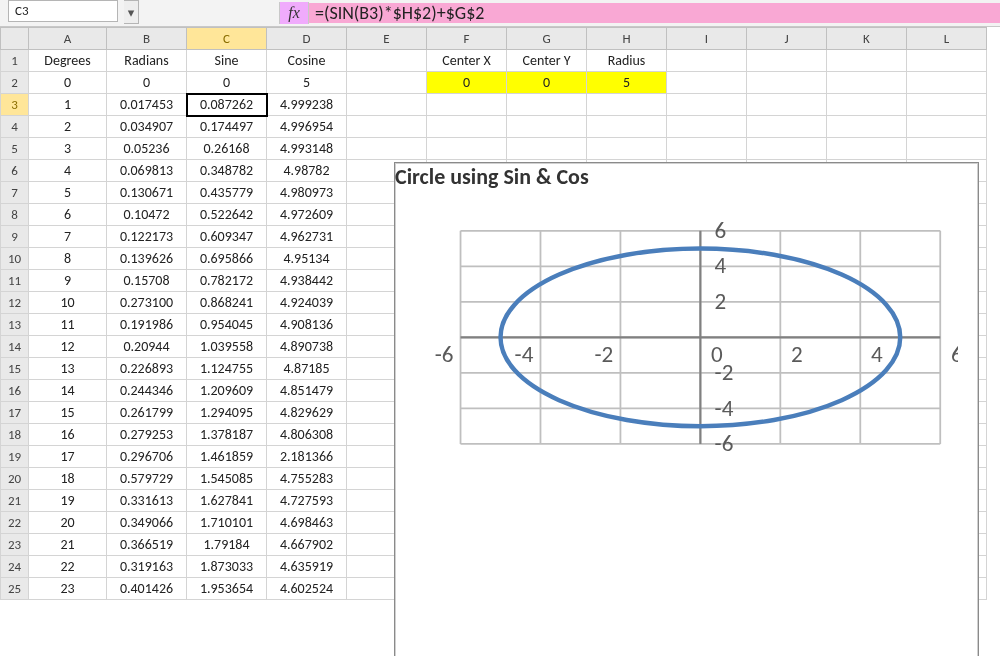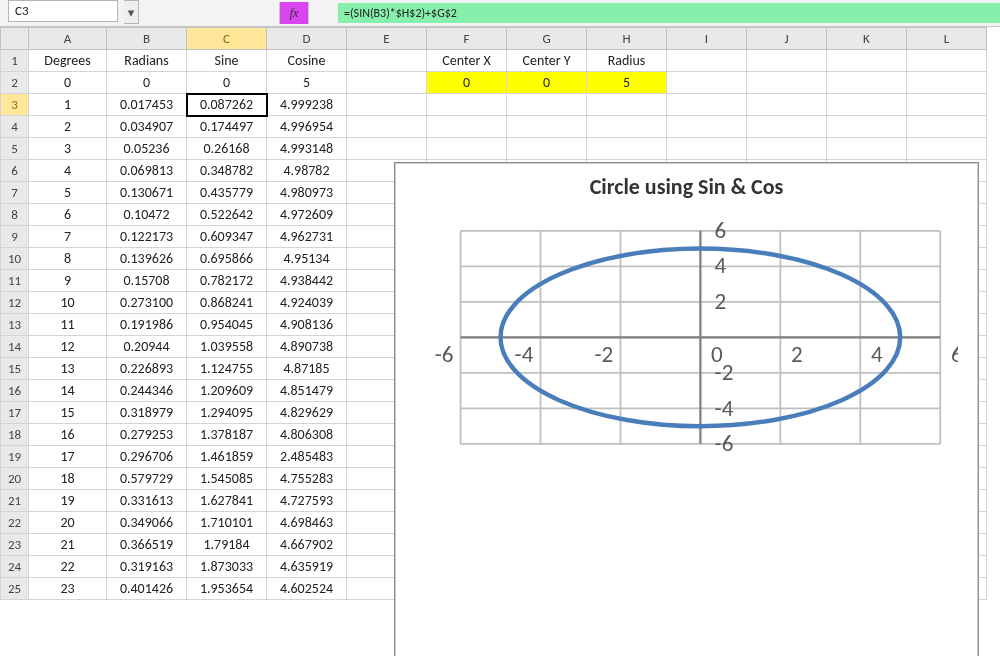--- a/index.html
+++ b/index.html
@@ -50,36 +50,35 @@
     border-left: none;
   }
   .fx-btn {
     width: 28px;
     height: 22px;
     display: flex;
     align-items: center;
     justify-content: center;
     font-style: italic;
     font-family: "Times New Roman", serif;
-    font-size: 12px;
+    font-size: 16px;
     margin: 0 0 0 140px;
     color: #333;
     border-left: 1px solid #c8c8c8;
     border-right: 1px solid #c8c8c8;
-    background: #d946ef;
+    background: #f0abfc;
   }
   .formula-input {
     flex: 1;
     height: 20px;
     line-height: 20px;
     padding: 0 6px;
-    background: #86efac;
+    background: #f9a8d4;
     border: none;
-    font-size: 12px;
-    margin-left: 29px;
+    font-size: 18px;
   }
 
   
   .sheet-wrap {
     position: relative;
     width: 1000px;
     height: 630px;
     overflow: hidden;
   }
   .sheet {
@@ -158,26 +157,26 @@
     left: 394px;
     top: 135px;
     width: 585px;
     height: 500px;
     background: #fff;
     border: 1px solid #8a8a8a;
     box-shadow: 0 0 0 1px #d0d0d0 inset;
     box-sizing: border-box;
   }
   .chart-title {
-    text-align: center;
+    text-align: left;
     font-family: Calibri, Arial, sans-serif;
     font-size: 22px;
     font-weight: bold;
     color: #333;
-    margin-top: 10px;
+    margin-top: 0;
     height: 34px;
   }
   .plot-area {
     position: absolute;
     left: 30px;
     right: 20px;
     top: 50px;
     bottom: 20px;
   }
 </style>
@@ -468,21 +467,21 @@
           <td></td>
           <td></td>
           <td></td>
           <td></td>
           <td></td>
           <td></td>
         </tr>
         <tr>
           <th class="rowhdr">17</th>
           <td>15</td>
-          <td>0.318979</td>
+          <td>0.261799</td>
           <td>1.294095</td>
           <td>4.829629</td>
           <td></td>
           <td></td>
           <td></td>
           <td></td>
           <td></td>
           <td></td>
           <td></td>
           <td></td>
@@ -500,21 +499,21 @@
           <td></td>
           <td></td>
           <td></td>
           <td></td>
         </tr>
         <tr>
           <th class="rowhdr">19</th>
           <td>17</td>
           <td>0.296706</td>
           <td>1.461859</td>
-          <td>2.485483</td>
+          <td>2.181366</td>
           <td></td>
           <td></td>
           <td></td>
           <td></td>
           <td></td>
           <td></td>
           <td></td>
           <td></td>
         </tr>
         <tr>

